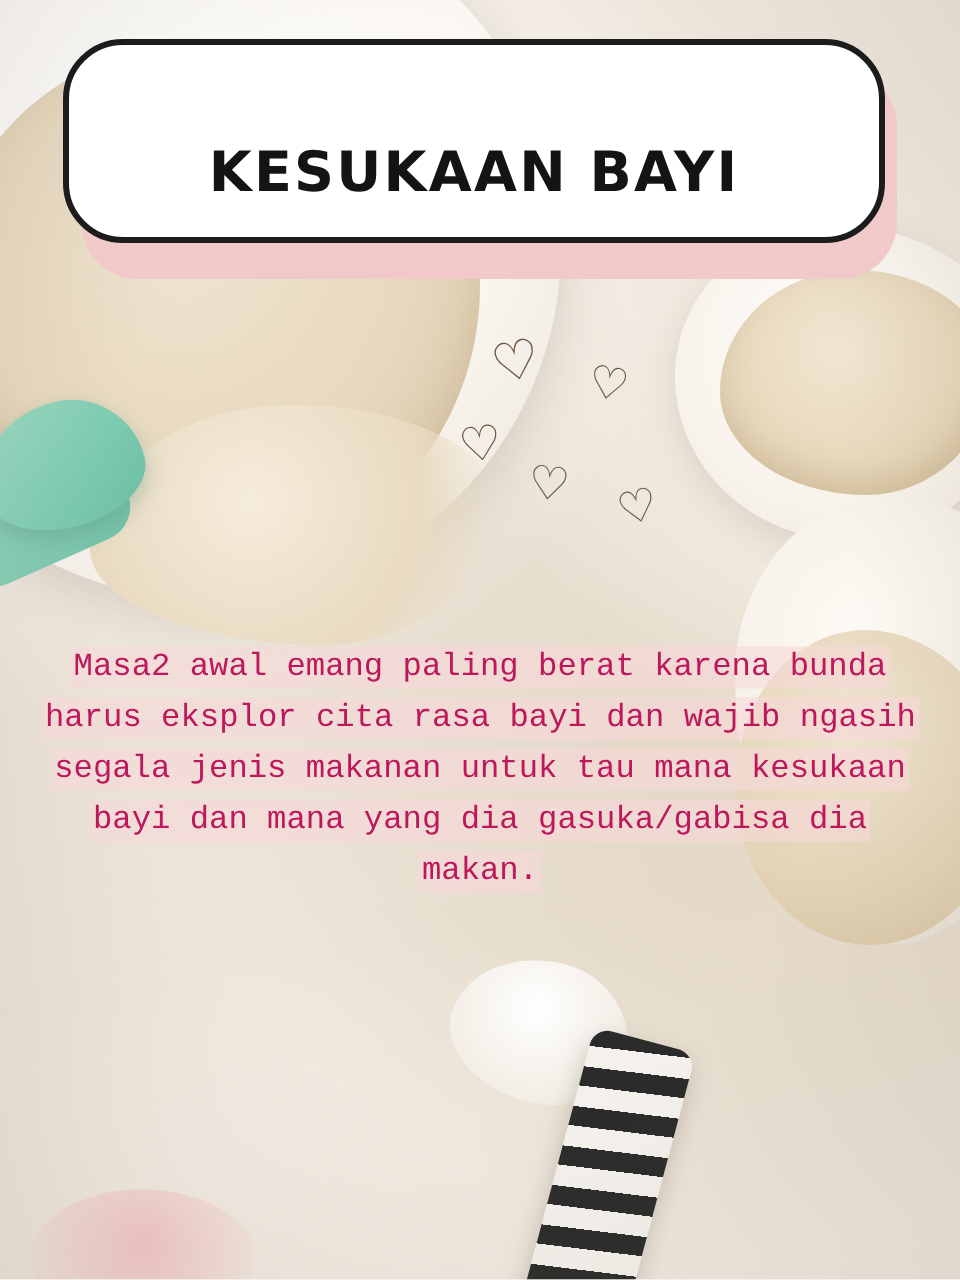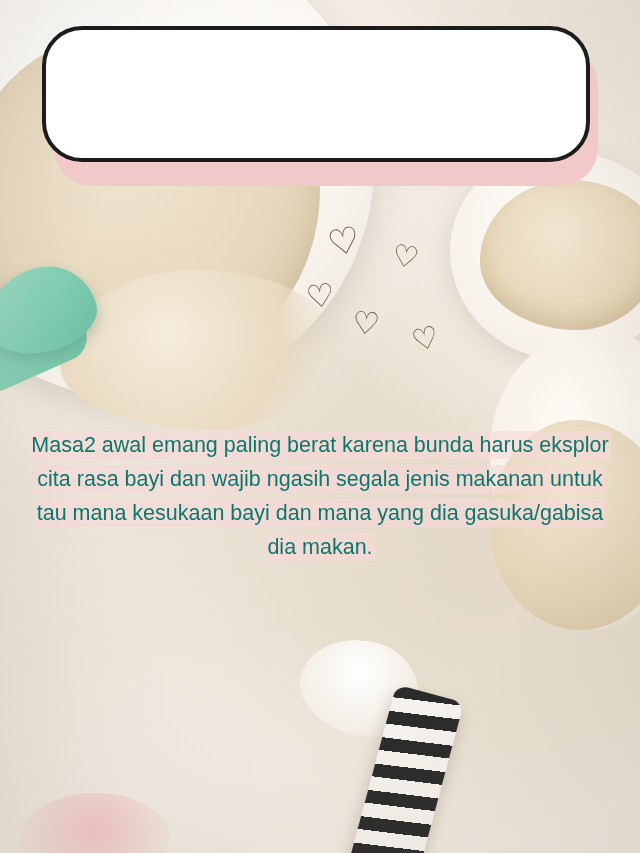--- a/index.html
+++ b/index.html
@@ -201,24 +201,24 @@
   
   .body-block {
     position: absolute;
     left: 0; right: 0;
     top: 414px;
     padding: 14px 28px 18px 28px;
     text-align: center;
   }
   .body-line {
     display: inline;
-    font-family: Liberation Sans, sans-serif;
+    font-family: Liberation Mono, monospace;
     font-size: 21.5px;
     line-height: 34px;
-    color: #0f766e;
+    color: #be185d;
     background: rgba(247, 217, 217, 0.62);
     box-decoration-break: clone;
     -webkit-box-decoration-break: clone;
     padding: 2px 2px;
   }
   .para { margin: 0; }
   .para + .para { margin-top: 0; }
 </style>
 </head>
 <body>
@@ -239,20 +239,21 @@
     <div class="stripe-spoon"></div>
     <div class="pink-blob"></div>
     <div class="vignette"></div>
   </div>
 
   <div class="title-wrap">
     <div class="title-shadow"></div>
     <div class="title-card">
       <div class="title-text">
         <br>
+        <span>kesukaan bayi</span>
       </div>
     </div>
   </div>
 
   <div class="hearts">
     <span class="heart h1">♡</span>
     <span class="heart h2">♡</span>
     <span class="heart h3">♡</span>
     <span class="heart h4">♡</span>
     <span class="heart h5">♡</span>

